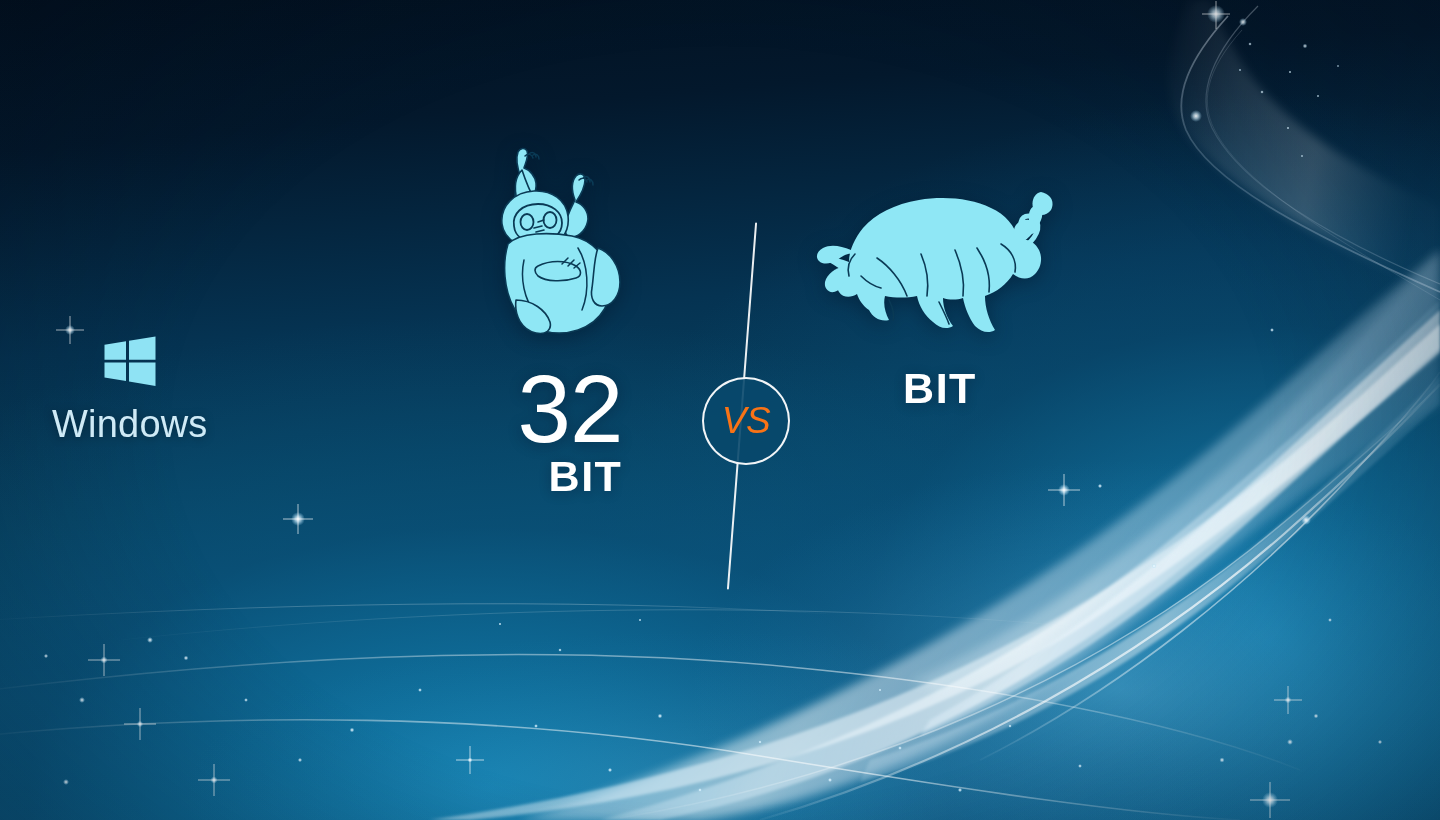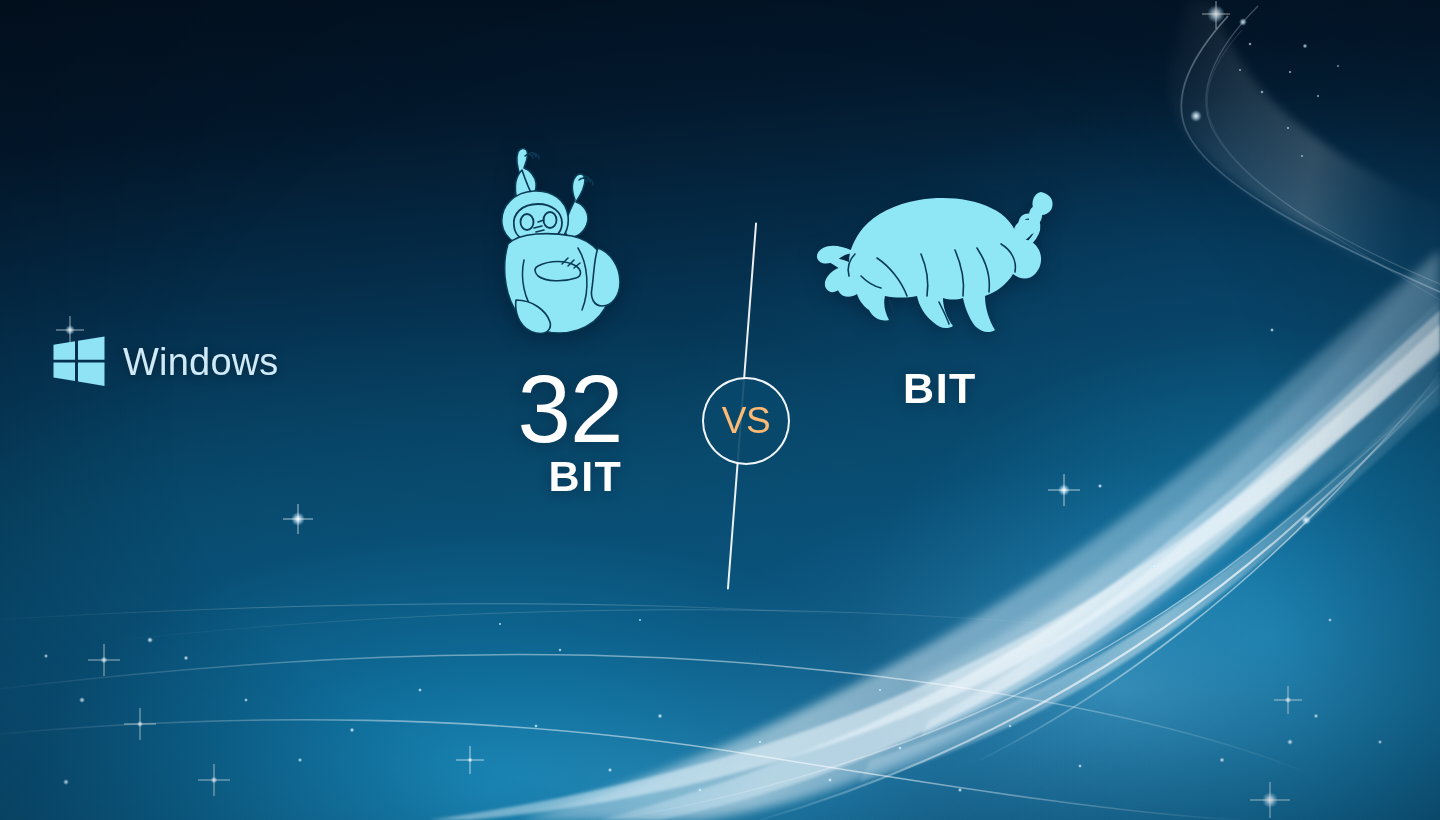--- a/index.html
+++ b/index.html
@@ -46,20 +46,21 @@
   }
 
   
   .brand {
     position: absolute;
     left: 52px;
     top: 336px;
     display: flex;
     align-items: center;
     gap: 17px;
+    flex-direction: column;
   }
   .brand-logo { width: 54px; height: 52px; display:block; }
   .brand-text {
     color: #cfeaf6;
     font-size: 38px;
     font-weight: 300;
     letter-spacing: 0.2px;
     line-height: 1;
     text-shadow: 0 1px 10px rgba(0,0,0,0.35);
   }
@@ -131,23 +132,24 @@
     width: 84px;
     height: 84px;
     border: 2px solid rgba(255,255,255,0.95);
     border-radius: 50%;
     background: rgba(8,72,108,0.90);
     display: flex;
     align-items: center;
     justify-content: center;
   }
   .vs-text {
-    color: #fdba74;
+    color: #f97316;
     font-size: 37px;
     font-weight: 400;
+    font-style: italic;
     letter-spacing: -0.5px;
     line-height: 1;
     transform: translateY(-1px);
   }
 </style>
 </head>
 <body>
 
 <div id="stage">
 

